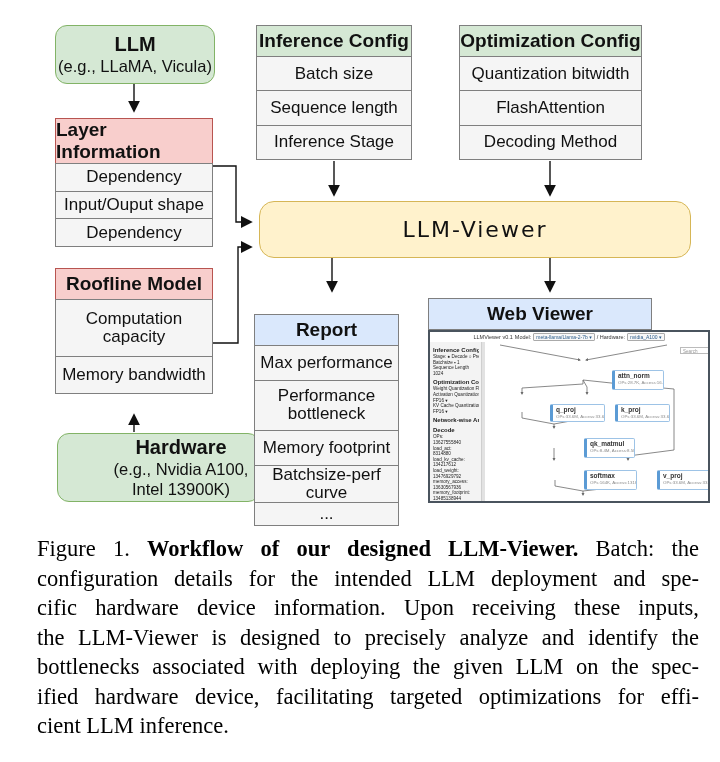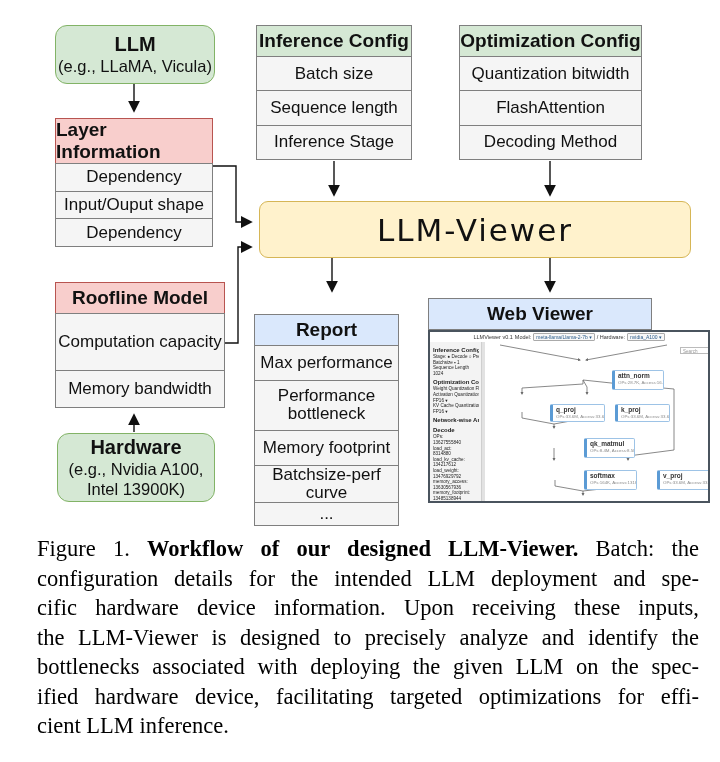--- a/index.html
+++ b/index.html
@@ -30,32 +30,32 @@
   .thead.green{background:var(--green-fill);}
   .thead.blue{background:var(--blue-fill);}
   .trow{flex:1 1 0;background:var(--row-fill);border:1px solid var(--table-border);margin-top:-1px;
         display:flex;align-items:center;justify-content:center;text-align:center;
         font-size:17px;line-height:18px;padding:0 2px;}
   .t-roofline .trow:nth-child(2){flex:1.55 1 0;}
   .t-report .trow:nth-child(3){flex:1.45 1 0;}
   .t-report .trow:nth-child(6){flex:0.66 1 0;}
 
   .t-layer{left:55px;top:118px;width:158px;height:129px;border-radius:6px;}
-  .t-roofline{left:55px;top:282px;width:170px;height:126px;}
+  .t-roofline{left:55px;top:268px;width:158px;height:126px;}
   .t-inference{left:256px;top:25px;width:156px;height:135px;}
   .t-optimization{left:459px;top:25px;width:183px;height:135px;}
   .t-report{left:254px;top:314px;width:145px;height:212px;justify-content:flex-end;}
 
   .b-llm{left:55px;top:25px;width:158px;height:57px;}
-  .b-hardware{left:57px;top:433px;width:156px;height:67px;}
+  .b-hardware{left:57px;top:433px;width:156px;height:67px;padding-left:45px;}
 
   
   .viewer{position:absolute;left:259px;top:201px;width:430px;height:55px;background:var(--yellow-fill);
-          border:1.6px solid var(--yellow-border);border-radius:9px;display:flex;align-items:center;
-          justify-content:center;font-size:31px;letter-spacing:2px;color:#111;
+          border:1.6px solid var(--yellow-border);border-radius:15px;display:flex;align-items:center;
+          justify-content:center;font-size:22px;letter-spacing:2px;color:#111;
           font-family:"DejaVu Sans",sans-serif;}
 
   
   .wv-head{position:absolute;left:428px;top:298px;width:224px;height:32px;background:var(--blue-fill);
            border:1.4px solid var(--table-border);box-sizing:border-box;display:flex;align-items:center;
            justify-content:center;font-weight:bold;font-size:19px;}
   .shot{position:absolute;left:428px;top:330px;width:282px;height:173px;background:#fff;
         border:2px solid #4a545e;box-sizing:border-box;overflow:hidden;font-family:"Liberation Sans",sans-serif;}
   .shot-toolbar{position:absolute;left:0;top:0;right:0;height:10px;border-bottom:1px solid #ccc;
                 display:flex;align-items:center;justify-content:center;gap:2px;font-size:5.5px;color:#333;white-space:nowrap;}

